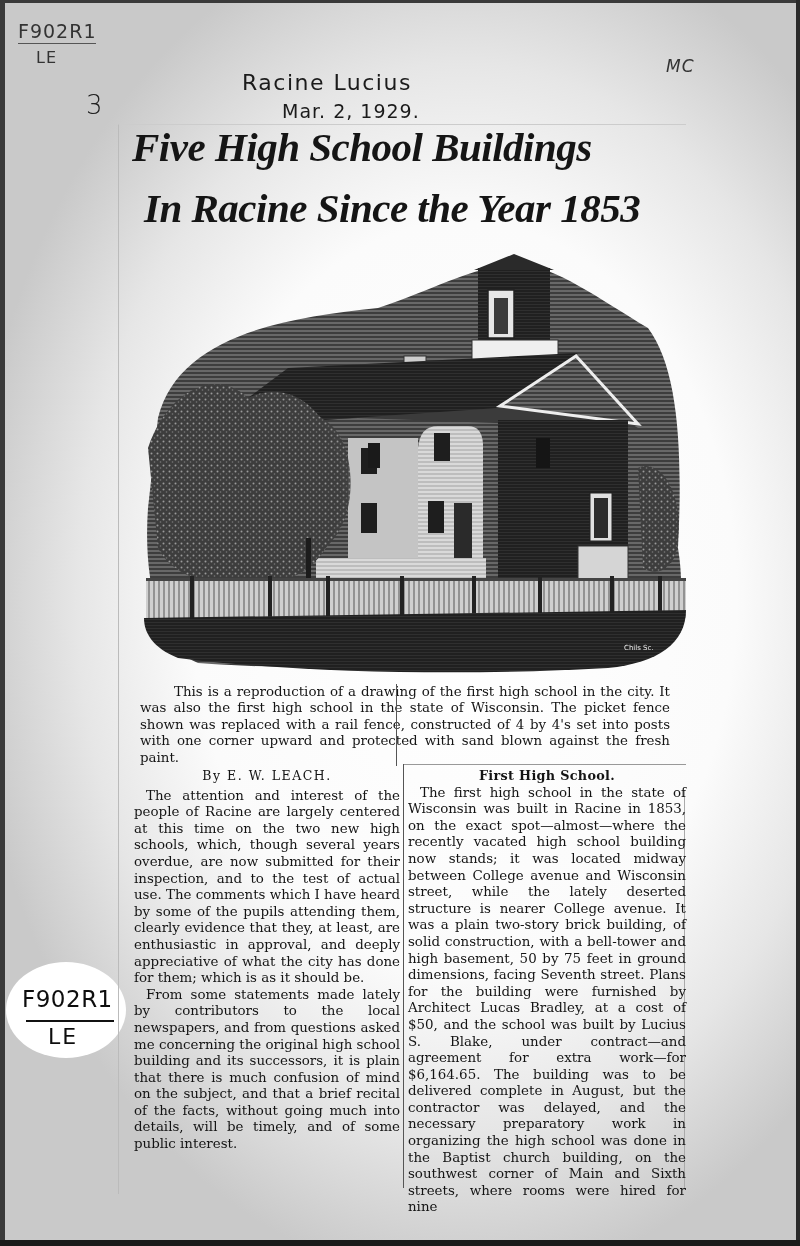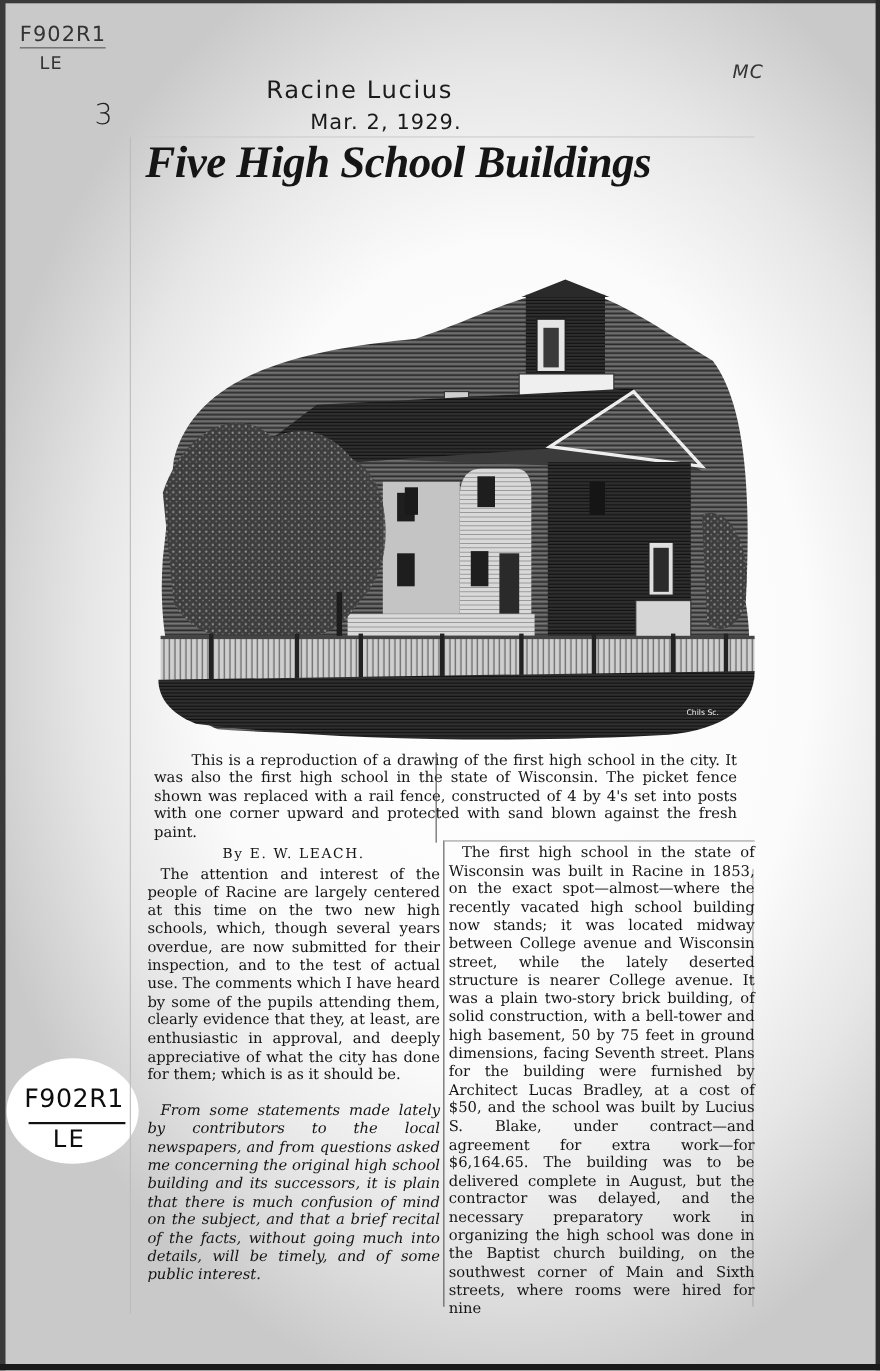--- a/index.html
+++ b/index.html
@@ -110,21 +110,21 @@
     position: absolute; left: 404px; top: 764px; width: 282px; height: 1px; background: #999;
   }
   .byline {
     text-align: center; font-size: 12.5px; letter-spacing: 1.5px; margin-bottom: 3px; text-indent: 0;
   }
   .subhead {
     text-align: center; font-weight: bold; font-size: 12.8px; letter-spacing: 0.3px; text-indent: 0;
     margin-bottom: 0px;
   }
   .para { text-indent: 12px; }
-  .para + .para { margin-top: 16px; font-style: italic; }
+  .para + .para { margin-top: 0; }
 </style>
 </head>
 <body>
 
 <div class="scan-bg"></div>
 <div class="scan-top-edge"></div>
 <div class="scan-left-edge"></div>
 <div class="scan-right-edge"></div>
 <div class="scan-bottom-edge"></div>
 
@@ -137,20 +137,21 @@
 
 <div class="circle-note"></div>
 <div class="circle-code">F902R1</div>
 <div class="circle-rule"></div>
 <div class="circle-le">LE</div>
 
 <div class="clip-border"></div>
 
 <h1 class="headline">
   <span class="l1">Five High School Buildings</span>
+  <span class="l2">In Racine Since the Year 1853</span>
 </h1>
 
 <div class="illustration">
   <svg viewBox="0 0 550 425" xmlns="http://www.w3.org/2000/svg">
     <defs>
       <pattern id="hatch" width="4" height="4" patternUnits="userSpaceOnUse">
         <rect width="4" height="4" fill="#5a5a5a"></rect>
         <path d="M0 1 H4" stroke="#2a2a2a" stroke-width="1.2"></path>
         <path d="M0 3 H4" stroke="#8a8a8a" stroke-width="0.6"></path>
       </pattern>
@@ -241,14 +242,15 @@
 <div class="col-top-rule"></div>
 <div class="col-right-edge"></div>
 
 <div class="col col-left">
   <div class="byline">By E. W. LEACH.</div>
   <p class="para">The attention and interest of the people of Racine are largely centered at this time on the two new high schools, which, though several years overdue, are now submitted for their inspection, and to the test of actual use. The comments which I have heard by some of the pupils attending them, clearly evidence that they, at least, are enthusiastic in approval, and deeply appreciative of what the city has done for them; which is as it should be.</p>
   <p class="para">From some statements made lately by contributors to the local newspapers, and from questions asked me concerning the original high school building and its successors, it is plain that there is much confusion of mind on the subject, and that a brief recital of the facts, without going much into details, will be timely, and of some public interest.</p>
 </div>
 
 <div class="col col-right">
+  <div class="subhead">First High School.</div>
   <p class="para">The first high school in the state of Wisconsin was built in Racine in 1853, on the exact spot—almost—where the recently vacated high school building now stands; it was located midway between College avenue and Wisconsin street, while the lately deserted structure is nearer College avenue. It was a plain two-story brick building, of solid construction, with a bell-tower and high basement, 50 by 75 feet in ground dimensions, facing Seventh street. Plans for the building were furnished by Architect Lucas Bradley, at a cost of $50, and the school was built by Lucius S. Blake, under contract—and agreement for extra work—for $6,164.65. The building was to be delivered complete in August, but the contractor was delayed, and the necessary preparatory work in organizing the high school was done in the Baptist church building, on the southwest corner of Main and Sixth streets, where rooms were hired for nine</p>
 </div>
 
 </body></html>

